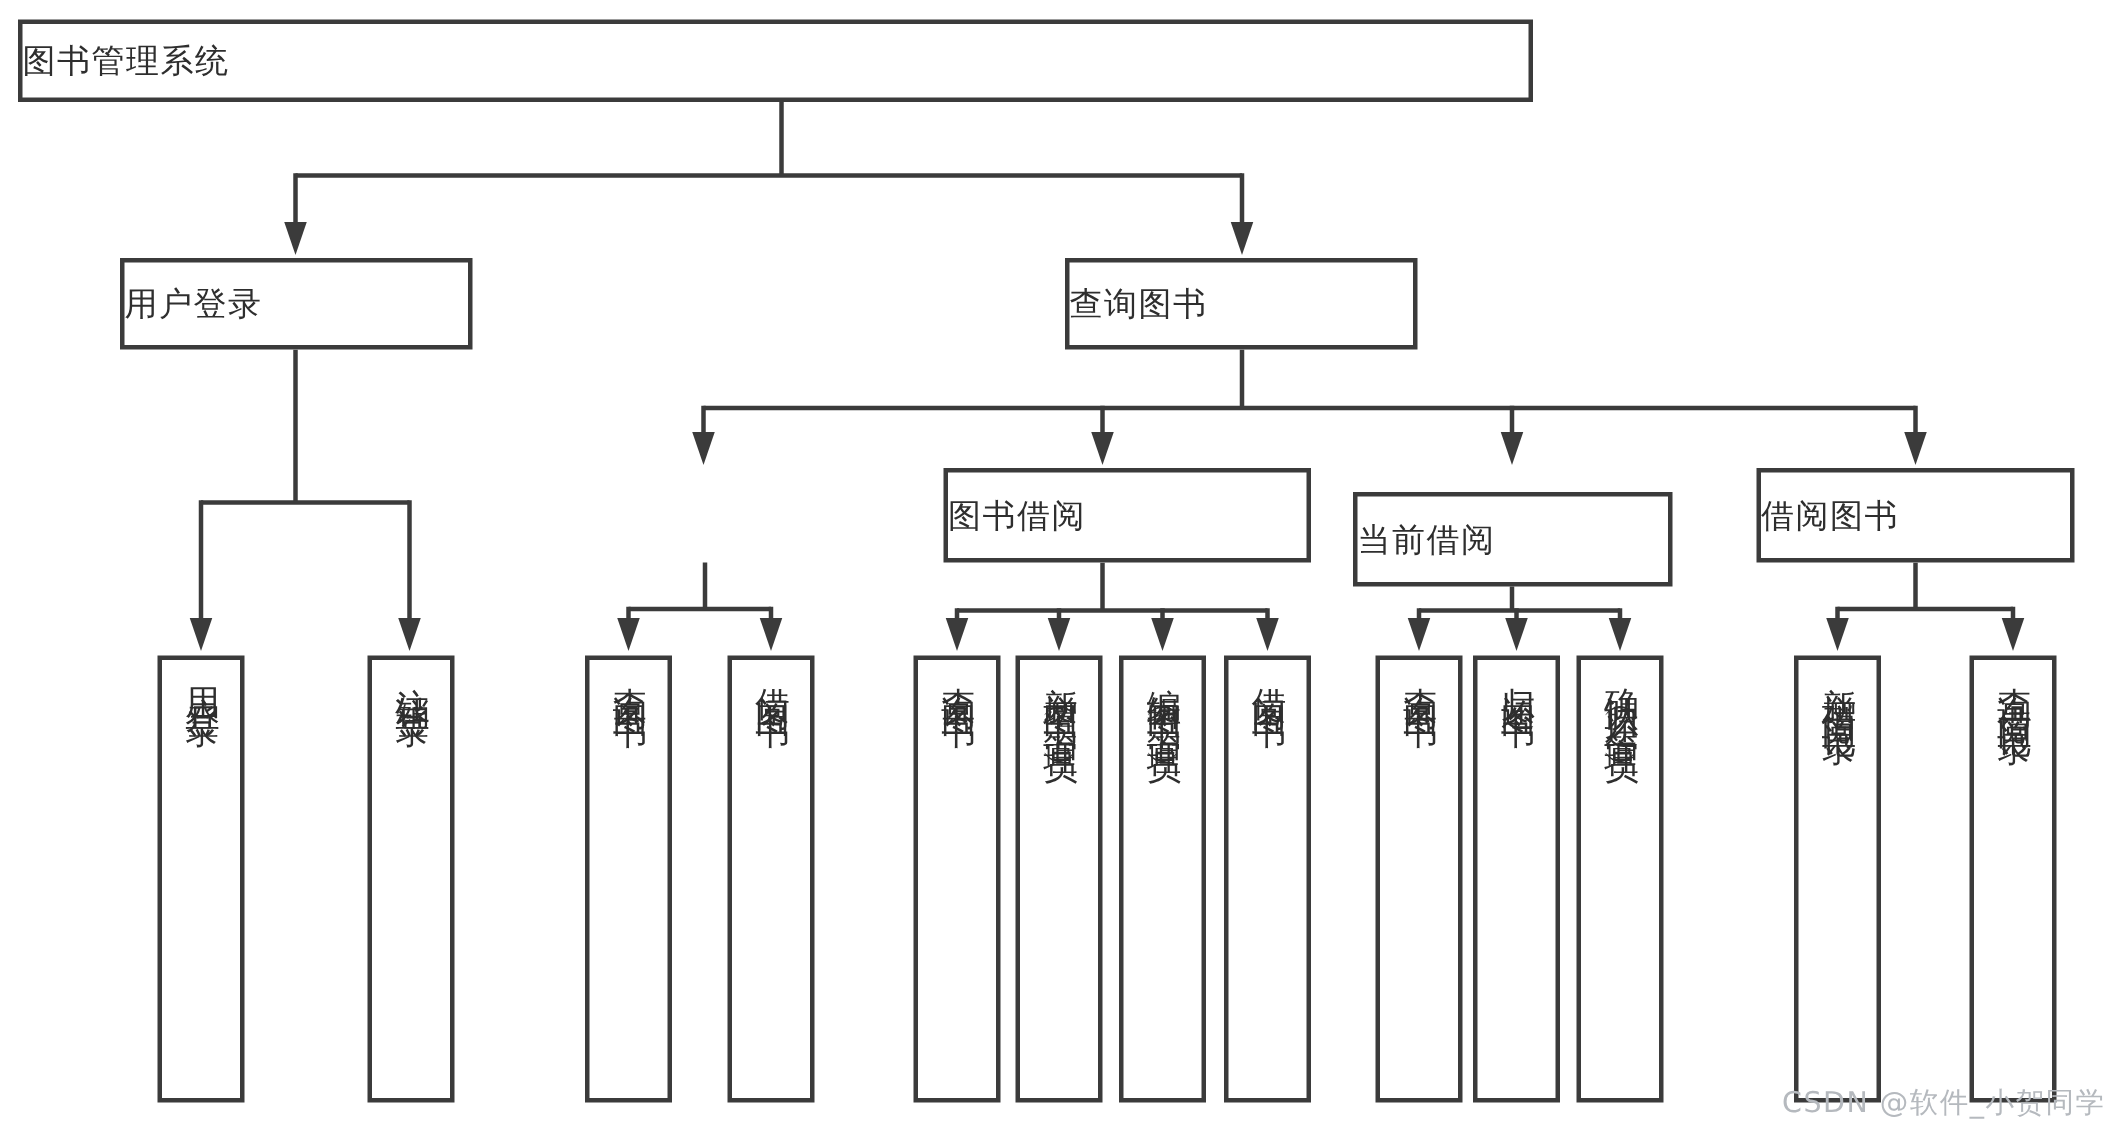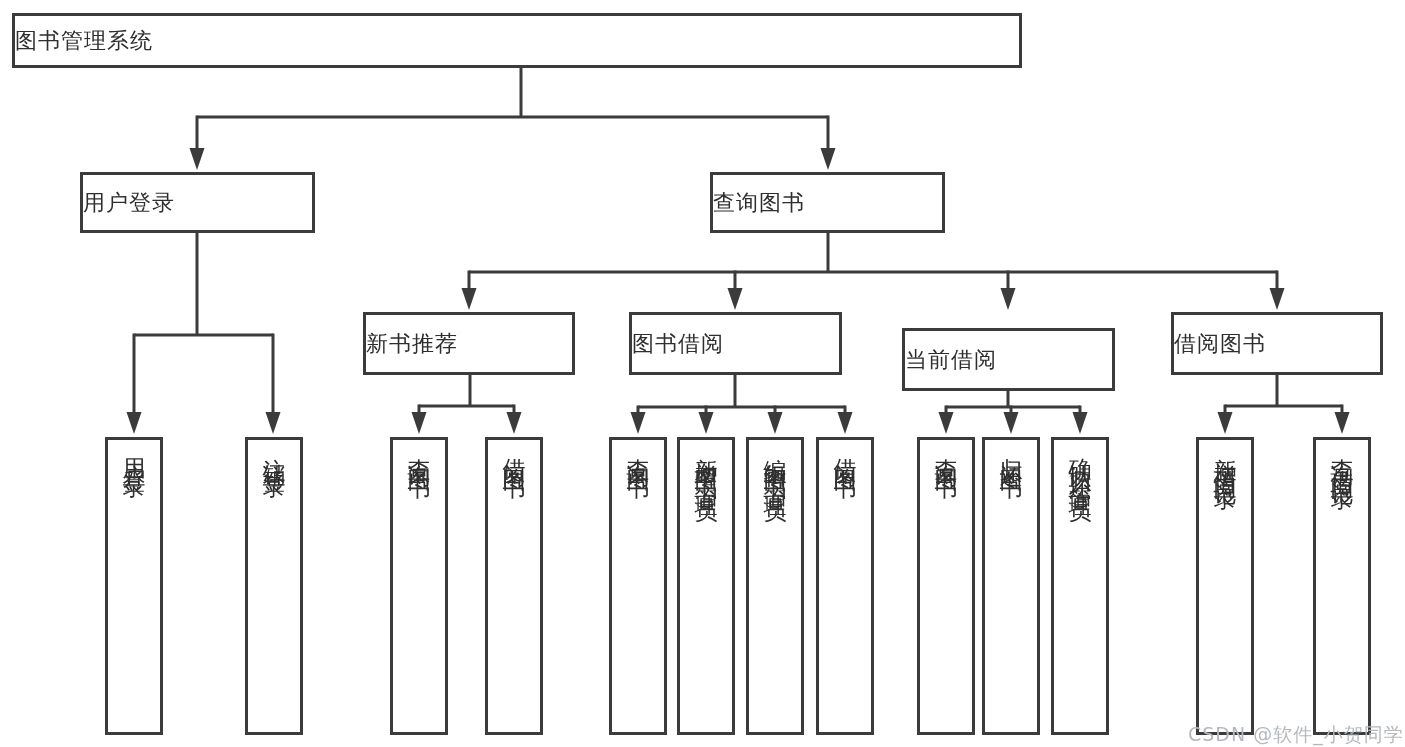--- a/index.html
+++ b/index.html
@@ -142,24 +142,21 @@
     <span class="lbl">查询图书</span>
   </div>
 
   <div class="node leaf" style="left:105px; top:437px; width:58px; height:298px;">
     <span class="lbl">用户登录</span>
   </div>
   <div class="node leaf" style="left:245px; top:437px; width:58px; height:298px;">
     <span class="lbl">注销登录</span>
   </div>
 
-  <div class="node" style="left:363px; top:312px; width:212px; height:63px;">
-    <span class="lbl">新书推荐</span>
-  </div>
-  <div class="node" style="left:629px; top:312px; width:213px; height:63px;">
+  <div class="node" style="left:629px; top:312px; width:245px; height:63px;">
     <span class="lbl">图书借阅</span>
   </div>
   <div class="node" style="left:902px; top:312px; width:213px; height:63px;margin-top:16px;">
     <span class="lbl">当前借阅</span>
   </div>
   <div class="node" style="left:1171px; top:312px; width:212px; height:63px;">
     <span class="lbl">借阅图书</span>
   </div>
 
   <div class="node leaf" style="left:390px; top:437px; width:58px; height:298px;">

